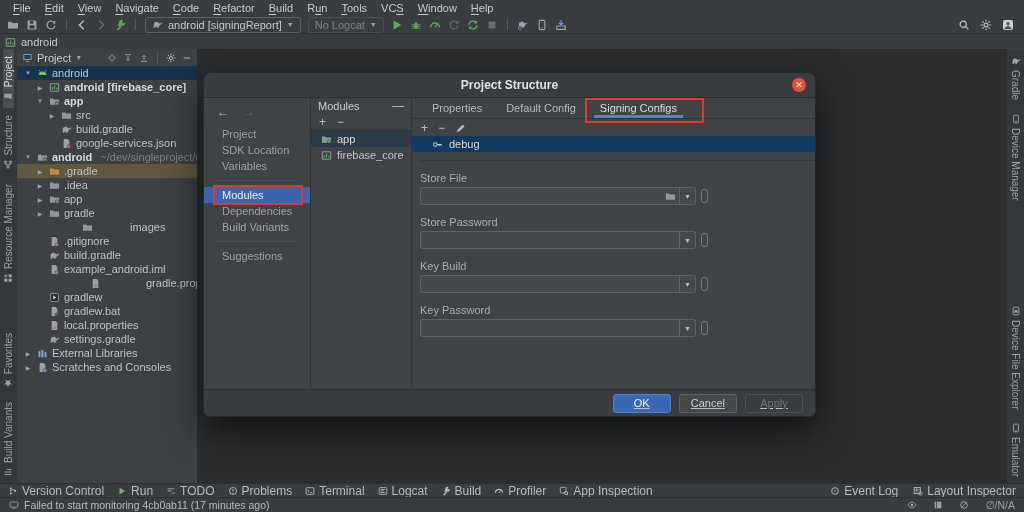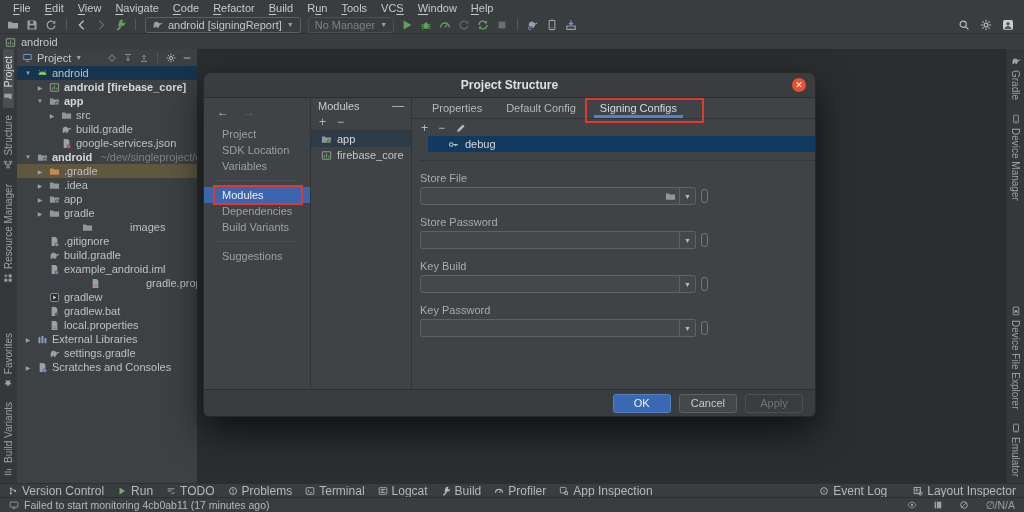--- a/index.html
+++ b/index.html
@@ -73,47 +73,47 @@
   .mod-item{height:16px;display:flex;align-items:center;gap:5px;padding-left:10px;color:#c0c4c7;}
   .mod-item.selected{background:#2c3b47;color:#d8dbdd;}
   .dlg-content{flex:1;display:flex;flex-direction:column;min-width:0;}
   .tabs{height:20px;display:flex;align-items:stretch;padding-left:8px;border-bottom:1px solid #313437;flex:none;}
   .tab{padding:0 12px;line-height:20px;color:#b4b9bd;position:relative;cursor:default;}
   .tab.active{color:#d8dbdd;}
   .tab.active::before{content:"";position:absolute;left:6px;right:6px;bottom:0;height:3px;background:#4a86c8;}
   .tab.annotated::after{content:"";position:absolute;left:-3px;right:-15px;top:0;bottom:-5px;
                         border:2px solid #dd3a2d;pointer-events:none;z-index:3;}
   .sign-tools{height:17px;display:flex;align-items:center;gap:10px;padding-left:9px;color:#b6babd;font-size:12px;flex:none;}
-  .cfg-row{height:16px;display:flex;align-items:center;gap:6px;padding-left:20px;color:#c0c4c7;margin-left:16px;}
+  .cfg-row{height:16px;display:flex;align-items:center;gap:6px;padding-left:20px;color:#c0c4c7;}
   .cfg-row.selected{background:#123a5e;color:#d6d9db;}
   .form{padding-left:8px;}
   .form-divider{border-top:1px solid #36393c;margin-top:8px;}
   .fld{margin-top:11px;}
   .fld-label{color:#a6abaf;}
   .fld-box{margin-top:3px;display:flex;align-items:center;gap:5px;}
   .fld-input{display:flex;align-items:center;width:274px;height:16px;background:#44484b;
              border:1px solid #5c6165;border-radius:2px;}
   .fld-input .grow{flex:1;}
   .fbtn{width:18px;display:flex;justify-content:center;align-items:center;}
   .arrowbox{width:15px;align-self:stretch;border-left:1px solid #5c6165;display:flex;
             align-items:center;justify-content:center;color:#b6babd;font-size:7px;}
   .capsule{width:5px;height:12px;border:1px solid #71767a;border-radius:3px;}
   .dlg-footer{height:26px;flex:none;border-top:1px solid #2c2f32;background:#3a3d40;display:flex;
-              align-items:center;justify-content:flex-end;gap:8px;padding-right:12px;border-radius:0 0 6px 6px;}
+              align-items:center;justify-content:flex-end;gap:8px;padding-right:12px;border-radius:0 0 6px 6px;text-decoration:underline;}
   .btn{min-width:34px;height:17px;line-height:16px;text-align:center;border-radius:3px;padding:0 11px;cursor:default;}
   .btn.primary{background:#3a68b2;border:1px solid #5380c4;color:#f0f3f6;}
   .btn.normal{background:#44484b;border:1px solid #5d6266;color:#c6cacd;}
   .btn.disabled{background:transparent;border:1px solid #4c5053;color:#6e7276;}
 
   
   .dockbar{position:absolute;left:0;right:0;bottom:14px;height:14px;background:#3a3d40;
            border-top:1px solid #2d3033;display:flex;align-items:center;padding:0 8px;
            font-size:12px;color:#b4b8bb;}
   .dock-item{display:flex;align-items:center;gap:4px;margin-right:13px;cursor:default;}
-  .dock-right{margin-left:auto;display:flex;gap:11px;}
+  .dock-right{margin-left:auto;display:flex;}
   .dock-right .dock-item{margin-right:0;margin-left:15px;}
   .statusbar{position:absolute;left:0;right:0;bottom:0;height:14px;background:#3a3d40;
              border-top:1px solid #2d3033;display:flex;align-items:center;gap:5px;
              padding:0 9px;font-size:10.5px;color:#b4b8bb;}
   .status-right{margin-left:auto;display:flex;align-items:center;gap:16px;color:#9aa0a4;}
 </style>
 </head>
 <body>
 
 <div id="app">
@@ -171,21 +171,21 @@
       <span class="combo">
         <span class="icn">
           <svg width="11" height="11" viewBox="0 0 12 12">
             <path d="M1.8 9.5V6.2a3.2 3.2 0 0 1 6-1.6c.9.4 2 .1 2.4-.8l1 .8c-.5 1.1-1.6 1.7-2.7 1.5.2 1-.3 2-1.2 2.4v1h-2v-1a3.2 3.2 0 0 1-1.5-.3v1.3z" fill="#9aa0a5"></path>
           </svg>
         </span>
         <span>android [signingReport]</span>
         <span class="caret">▼</span>
       </span>
       <span class="combo dim">
-        <span>No Manager</span>
+        <span>No Logcat</span>
         <span class="caret">▼</span>
       </span>
       <span class="icn">
         <svg width="12" height="12" viewBox="0 0 12 12">
           <path d="M2.6 1.6L10.4 6l-7.8 4.4z" fill="#5fa357"></path>
         </svg>
       </span>
       <span class="icn">
         <svg width="12" height="12" viewBox="0 0 12 12">
           <ellipse cx="6" cy="7" rx="2.5" ry="3" fill="#5fa357"></ellipse>
@@ -582,39 +582,39 @@
           <span class="arr"></span>
           <span class="icn">
             <svg width="11" height="11" viewBox="0 0 12 12">
               <path d="M2.9 1h4.3L9.1 2.9V11H2.9z" fill="#9aa0a5"></path>
               <path d="M4.1 7.3h3.8" stroke="#6f9bd1" stroke-width="1.1"></path>
               <path d="M4.1 9h3.8" stroke="#e2574c" stroke-width="1.1"></path>
             </svg>
           </span>
           <span class="lbl">local.properties</span>
         </div>
+        <div class="trow" style="padding-left: 18px;">
+          <span class="arr"></span>
+          <span class="icn">
+            <svg width="11" height="11" viewBox="0 0 12 12">
+              <path d="M1.8 9.5V6.2a3.2 3.2 0 0 1 6-1.6c.9.4 2 .1 2.4-.8l1 .8c-.5 1.1-1.6 1.7-2.7 1.5.2 1-.3 2-1.2 2.4v1h-2v-1a3.2 3.2 0 0 1-1.5-.3v1.3z" fill="#9aa0a5"></path>
+            </svg>
+          </span>
+          <span class="lbl">settings.gradle</span>
+        </div>
         <div class="trow" style="padding-left: 6px;">
           <span class="arr">▶</span>
           <span class="icn">
             <svg width="11" height="11" viewBox="0 0 12 12">
               <rect x="1.6" y="3.4" width="2.1" height="6.6" fill="#7ba3d0"></rect>
               <rect x="4.9" y="2.2" width="2.1" height="7.8" fill="#9aa0a5"></rect>
               <rect x="8.2" y="4.4" width="2.1" height="5.6" fill="#7ba3d0"></rect>
             </svg>
           </span>
           <span class="lbl">External Libraries</span>
-        </div>
-        <div class="trow" style="padding-left: 18px;">
-          <span class="arr"></span>
-          <span class="icn">
-            <svg width="11" height="11" viewBox="0 0 12 12">
-              <path d="M1.8 9.5V6.2a3.2 3.2 0 0 1 6-1.6c.9.4 2 .1 2.4-.8l1 .8c-.5 1.1-1.6 1.7-2.7 1.5.2 1-.3 2-1.2 2.4v1h-2v-1a3.2 3.2 0 0 1-1.5-.3v1.3z" fill="#9aa0a5"></path>
-            </svg>
-          </span>
-          <span class="lbl">settings.gradle</span>
         </div>
         <div class="trow" style="padding-left: 6px;">
           <span class="arr">▶</span>
           <span class="icn">
             <svg width="11" height="11" viewBox="0 0 12 12">
               <path d="M2.9 1h4.3L9.1 2.9V11H2.9z" fill="#9aa0a5"></path>
               <circle cx="8.6" cy="9.4" r="2" fill="#6f9bd1" stroke="#3d4144" stroke-width=".6"></circle>
             </svg>
           </span>
           <span class="lbl">Scratches and Consoles</span>

